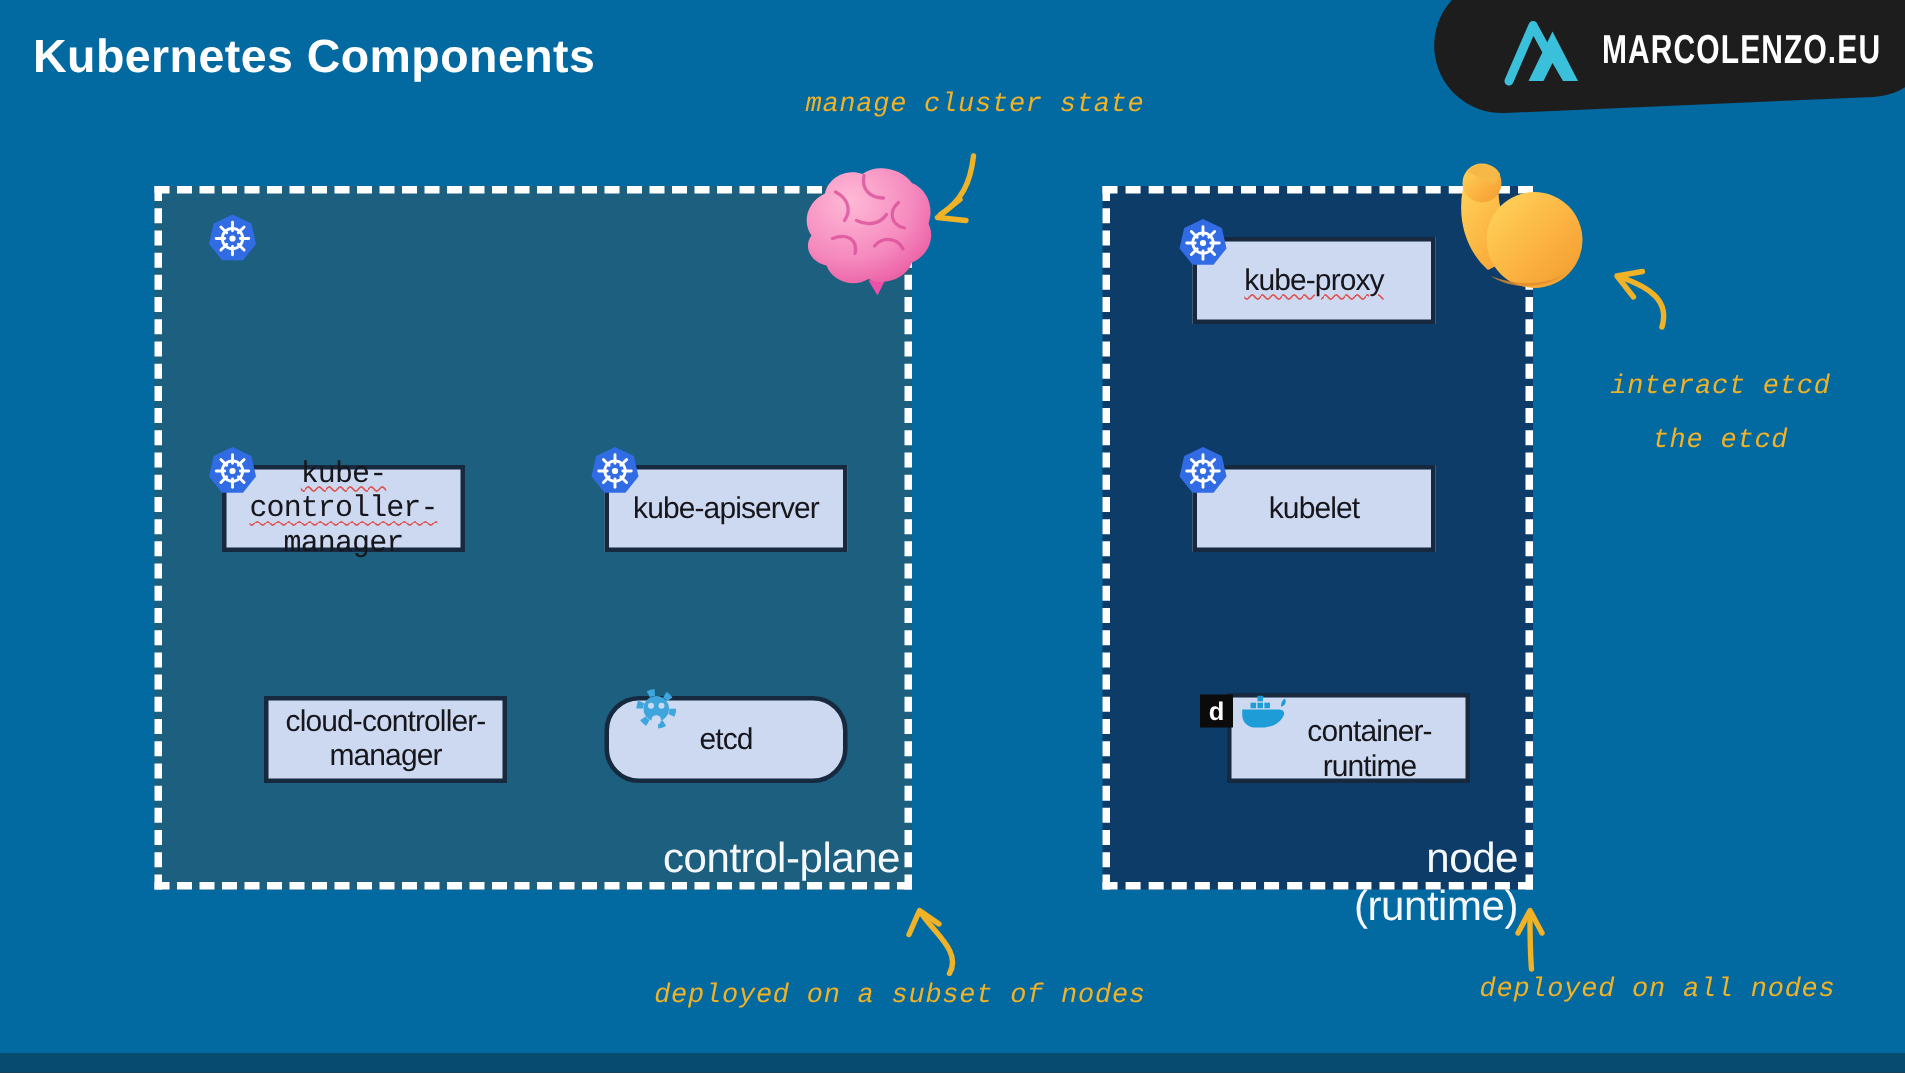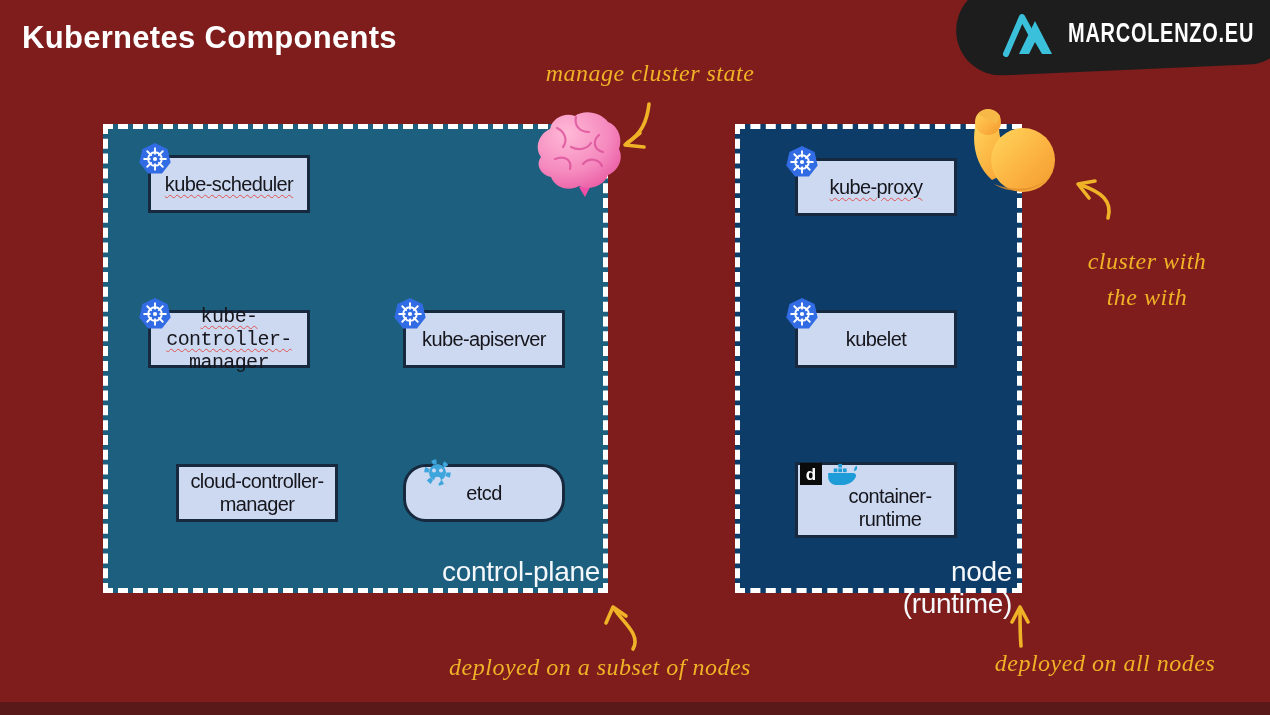--- a/index.html
+++ b/index.html
@@ -1,16 +1,16 @@
 <!DOCTYPE html>
 <html><head>
 <meta charset="utf-8">
 <style>
   html,body{margin:0;padding:0;background:#2c2b2b;}
-  .canvas{position:relative;width:1270px;height:715px;background:#7f1d1d;overflow:hidden;
+  .canvas{position:relative;width:1270px;height:715px;background:#0369a1;overflow:hidden;
           font-family:"Liberation Sans",sans-serif;}
   
   .title{position:absolute;left:22px;top:20px;font-size:31px;font-weight:bold;color:#ffffff;letter-spacing:.3px;}
   .logo-blob{position:absolute;left:956px;top:-20px;width:336px;height:90px;background:#1e1d1d;
              border-radius:45px;transform:rotate(-2.5deg);}
   .logo-inner{position:absolute;left:1002px;top:8px;display:flex;align-items:center;gap:14px;}
   .logo-text{color:#ffffff;font-weight:bold;font-size:27px;letter-spacing:1px;
              transform:scaleX(.74);transform-origin:left center;white-space:nowrap;}
   
   .bigbox{position:absolute;border:5px dashed #ffffff;box-sizing:border-box;}
@@ -26,22 +26,22 @@
   .misspelled{text-decoration-line:underline;text-decoration-style:wavy;text-decoration-color:#e0524f;
               text-decoration-thickness:1px;text-underline-offset:3px;}
   .k8s-icon{position:absolute;width:34px;height:34px;z-index:8;}
   .etcd-icon{position:absolute;width:27px;height:27px;z-index:8;}
   .docker-d{position:absolute;width:22px;height:22px;background:#0b0b0b;color:#fff;font-weight:bold;
             font-size:17px;display:flex;align-items:flex-end;justify-content:center;line-height:1;
             z-index:8;box-sizing:border-box;padding-bottom:2px;}
   .whale-icon{position:absolute;width:32px;height:24px;z-index:8;}
   .cr-text{padding-top:16px;}
   
-  .hand{position:absolute;font-family:Liberation Serif, serif;font-style:italic;color:#F0B226;
-        font-size:24px;letter-spacing:.5px;text-align:center;z-index:20;}
+  .hand{position:absolute;font-family:Liberation Mono, monospace;font-style:italic;color:#F0B226;
+        font-size:18px;letter-spacing:.5px;text-align:center;z-index:20;}
   .emoji{position:absolute;z-index:25;}
   .arrows{position:absolute;left:0;top:0;width:1270px;height:715px;z-index:22;pointer-events:none;}
   .bottom-strip{position:absolute;left:0;right:0;bottom:0;height:13px;background:rgba(20,19,19,.35);}
 </style>
 </head>
 <body>
 
 <div class="canvas">
 
   <svg width="0" height="0" style="position:absolute">
@@ -72,23 +72,20 @@
       <path d="M17,46 L33,13 L50,46 Z" fill="#3BC0DC"></path>
       <path d="M27,46 L33,34 L40,46 Z" fill="#1e1d1d"></path>
     </svg>
     <span class="logo-text">MARCOLENZO.EU</span>
   </div>
 
   <div class="bigbox cp-box"></div>
 
   <div class="bigbox node-box"></div>
 
-  <div class="comp" style="left:148px;top:155px;">
-    <span class="misspelled">kube-scheduler</span>
-  </div>
   <div class="comp" style="left:148px;top:310px;font-family:Liberation Mono, monospace;">
     <span class="misspelled">kube-controller-</span>
     <span>manager</span>
   </div>
   <div class="comp" style="left:160px;top:464px;margin-left:16px;">
     <span>cloud-controller-</span>
     <span>manager</span>
   </div>
   <div class="comp" style="left:403px;top:310px;">
     <span>kube-apiserver</span>
@@ -96,21 +93,21 @@
   <div class="comp" style="left:403px;top:464px;border-radius:23px;">
     <span>etcd</span>
   </div>
 
   <div class="comp" style="left:795px;top:310px;">
     <span>kubelet</span>
   </div>
   <div class="comp" style="left:795px;top:158px;">
     <span class="misspelled">kube-proxy</span>
   </div>
-  <div class="comp" style="left:795px;top:462px;height:76px;padding-left:28px;">
+  <div class="comp" style="left:818px;top:462px;height:60px;padding-left:28px;">
     <span class="cr-text">container-runtime</span>
   </div>
 
   <svg class="k8s-icon" style="left:138px;top:142px;" viewBox="0 0 36 36">
       <use href="#k8s-sym"></use>
     </svg>
   <svg class="k8s-icon" style="left:138px;top:297px;" viewBox="0 0 36 36">
       <use href="#k8s-sym"></use>
     </svg>
   <svg class="k8s-icon" style="left:393px;top:297px;" viewBox="0 0 36 36">
@@ -177,22 +174,22 @@
       </linearGradient>
     </defs>
     <path d="M12 8 C4 30 8 56 26 72 L54 58 C38 46 30 30 34 8 Z" fill="url(#armGrad)"></path>
     <circle cx="22" cy="14" r="13" fill="url(#armGrad)"></circle>
     <path d="M12 6 C18 0 30 0 34 8 L30 16 C24 10 16 10 12 6 Z" fill="#f6b947"></path>
     <circle cx="57" cy="52" r="32" fill="url(#armGrad)"></circle>
     <path d="M28 76 C42 86 70 86 84 68 C74 82 48 84 28 76 Z" fill="#e08c2b" opacity=".8"></path>
   </svg>
 
   <div class="hand" style="left:520px;top:60px;width:260px;">manage cluster state</div>
-  <div class="hand" style="left:1062px;top:248px;width:170px;">cluster with</div>
-  <div class="hand" style="left:1062px;top:284px;width:170px;">the with</div>
+  <div class="hand" style="left:1062px;top:248px;width:170px;">interact etcd</div>
+  <div class="hand" style="left:1062px;top:284px;width:170px;">the etcd</div>
   <div class="hand" style="left:430px;top:654px;width:340px;">deployed on a subset of nodes</div>
   <div class="hand" style="left:980px;top:650px;width:250px;">deployed on all nodes</div>
 
   <svg class="arrows">
     <g fill="none" stroke="#F0B226" stroke-width="3.6" stroke-linecap="round" stroke-linejoin="round">
 
       <path d="M649 104 C647 122 641 134 627 143"></path>
       <polyline points="640,133 625,145 644,147"></polyline>
 
       <path d="M1108 218 C1113 201 1101 192 1081 185"></path>

